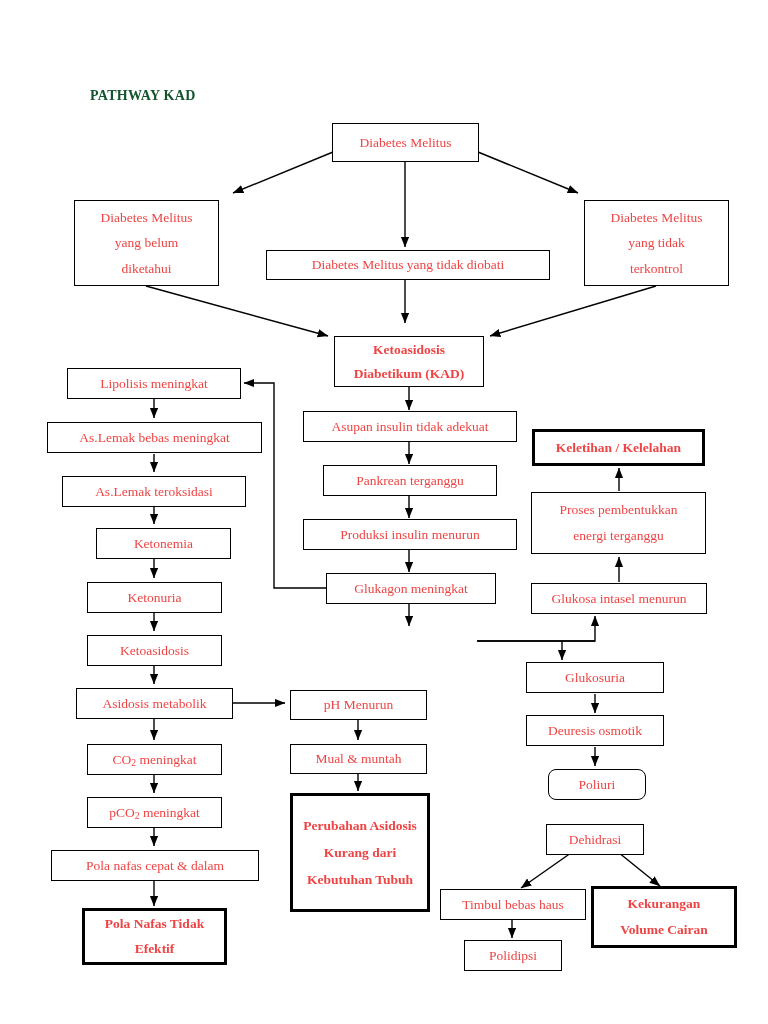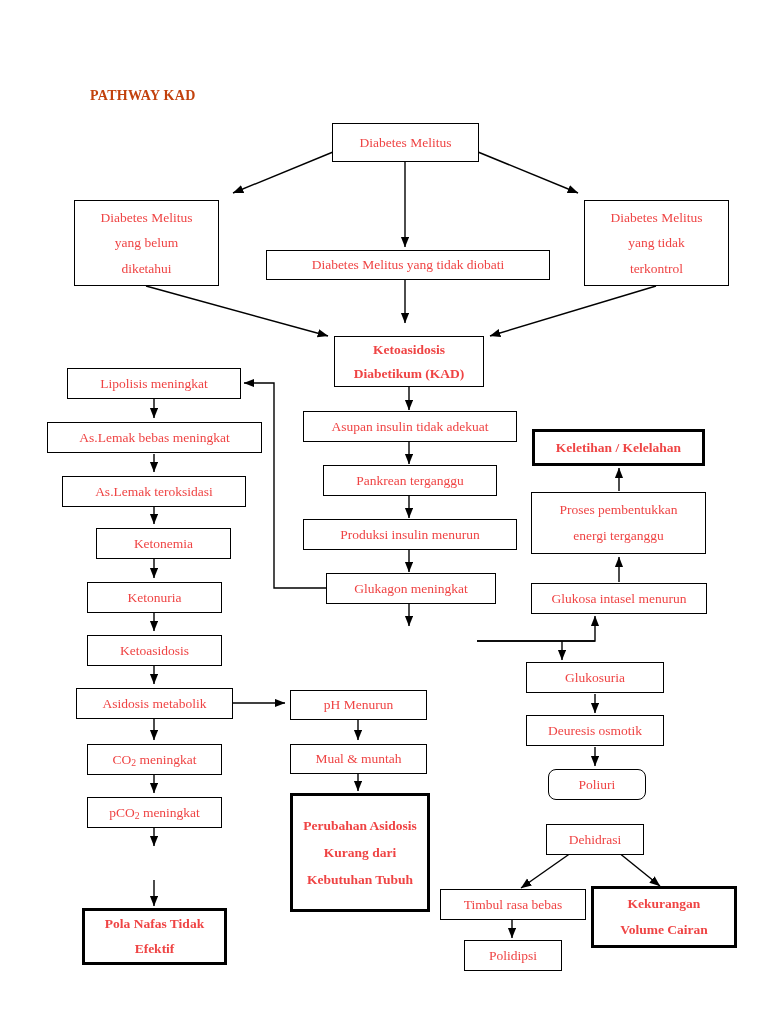--- a/index.html
+++ b/index.html
@@ -21,21 +21,21 @@
     top: 0;
     width: 768px;
     height: 1024px;
     pointer-events: none;
   }
   .title {
     position: absolute;
     font-family: "Liberation Serif", "DejaVu Serif", serif;
     font-weight: bold;
     font-size: 14px;
-    color: #c2410c;
+    color: #14532d;
     letter-spacing: 0.3px;
     white-space: nowrap;
   }
   .node {
     position: absolute;
     box-sizing: border-box;
     border: 1px solid #000000;
     background: #ffffff;
     color: #ef4444;
     display: flex;
@@ -208,20 +208,23 @@
   </div>
 
   <div class="node" style="left:87px; top:744px; width:135px; height:31px;">
     <span class="ln">CO<sub>2</sub> meningkat</span>
   </div>
 
   <div class="node" style="left:87px; top:797px; width:135px; height:31px;">
     <span class="ln">pCO<sub>2</sub> meningkat</span>
   </div>
 
+  <div class="node" style="left:51px; top:850px; width:208px; height:31px;">
+    <span class="ln">Pola nafas cepat &amp; dalam</span>
+  </div>
 
   <div class="node bold" style="left:82px; top:908px; width:145px; height:57px; line-height:1.85;">
     <span class="ln">Pola Nafas Tidak</span>
     <span class="ln">Efektif</span>
   </div>
 
   <div class="node" style="left:303px; top:411px; width:214px; height:31px;">
     <span class="ln">Asupan insulin tidak adekuat</span>
   </div>
 
@@ -275,21 +278,21 @@
 
   <div class="node" style="left:548px; top:769px; width:98px; height:31px;border-radius:8px;">
     <span class="ln">Poliuri</span>
   </div>
 
   <div class="node" style="left:546px; top:824px; width:98px; height:31px;">
     <span class="ln">Dehidrasi</span>
   </div>
 
   <div class="node" style="left:440px; top:889px; width:146px; height:31px;">
-    <span class="ln">Timbul rasa bebas</span>
+    <span class="ln">Timbul bebas haus</span>
   </div>
 
   <div class="node" style="left:464px; top:940px; width:98px; height:31px;">
     <span class="ln">Polidipsi</span>
   </div>
 
   <div class="node bold" style="left:591px; top:886px; width:146px; height:62px; line-height:1.9;">
     <span class="ln">Kekurangan</span>
     <span class="ln">Volume Cairan</span>
   </div>

